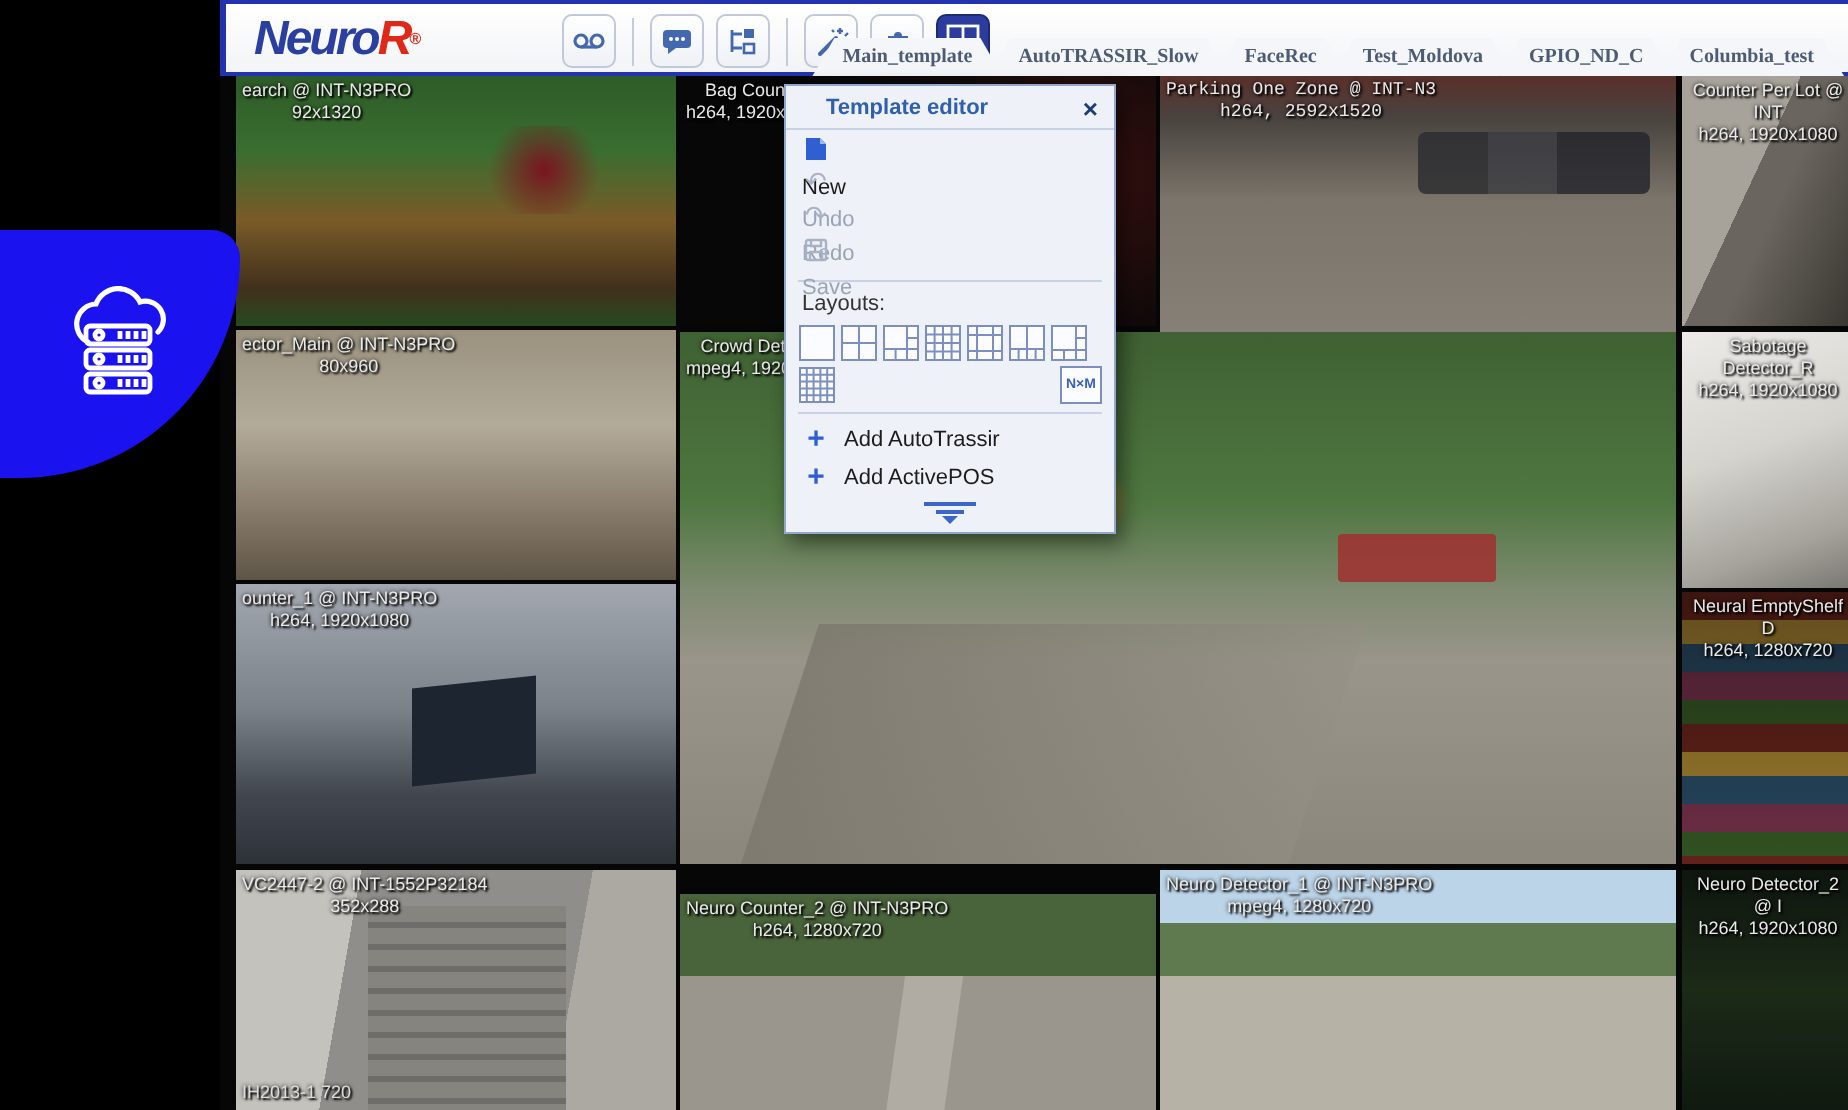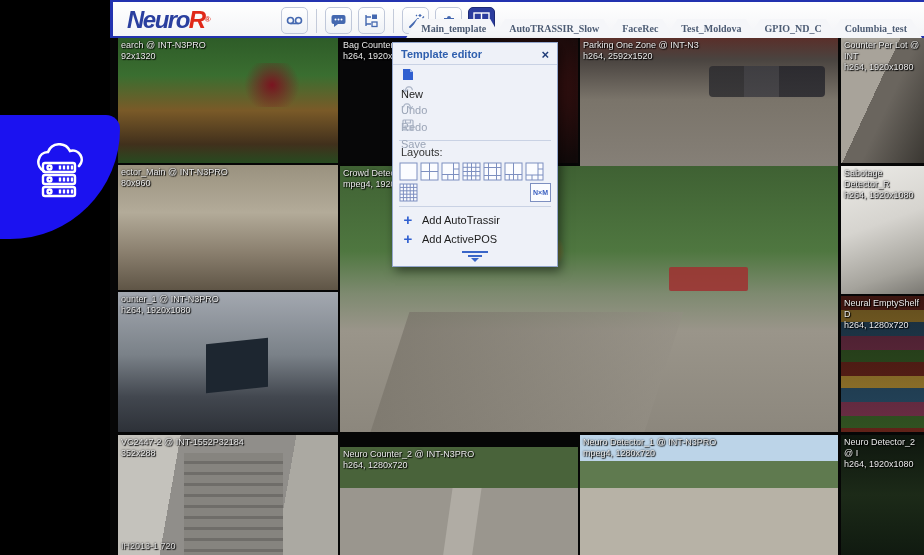--- a/index.html
+++ b/index.html
@@ -33,21 +33,21 @@
 
   
   .tabs{position:absolute;right:2px;bottom:-2px;display:flex;align-items:flex-end;height:21px;}
   .tab{position:relative;margin-left:-7px;padding:4px 15px 4px;background:#f5f6f9;
        clip-path:polygon(11px 0,calc(100% - 11px) 0,100% 100%,0 100%);
        filter:drop-shadow(0 0 1px #9aa8c4);
        font-size:10px;font-weight:bold;color:#4d5c74;white-space:nowrap;cursor:pointer;font-family:Liberation Serif, serif;}
 
   
   .grid{position:absolute;left:0;top:38px;width:814px;height:517px;background:#060606;}
-  .tile{position:absolute;overflow:hidden;cursor:pointer;}
+  .tile{position:absolute;overflow:hidden;cursor:pointer;text-align:center;}
   .cam-label{position:absolute;left:3px;top:2px;z-index:3;color:#e9e9e9;font-size:9px;
              line-height:11px;text-shadow:0 0 2px #000,1px 1px 1px #000;pointer-events:none;}
   .cam-osd{position:absolute;left:3px;bottom:4px;z-index:3;color:#dcdcdc;font-size:9px;
            text-shadow:0 0 2px #000,1px 1px 1px #000;pointer-events:none;}
   .scene{position:absolute;inset:0;}
   .deco{position:absolute;}
 
   
   .s-toystore{background:linear-gradient(180deg,#2e5c28 0%,#3a6e30 30%,#7a5a28 58%,#41301c 85%,#274a20 100%);}
   .s-dark{background:radial-gradient(circle at 85% 40%,#3a1010 0%,#120a0a 35%,#070708 70%);}
@@ -59,39 +59,39 @@
   .s-door{background:linear-gradient(160deg,#ecebe7 0%,#d6d4cf 45%,#a5a39c 80%,#7a7872 100%);}
   .s-shelf{background:linear-gradient(180deg,rgba(10,5,5,.55),rgba(20,10,8,.25)),
             repeating-linear-gradient(180deg,#7a2a1e 0 14px,#caa23a 14px 26px,#2a5a7a 26px 40px,#8a3a5a 40px 54px,#3a6a2a 54px 66px);}
   .s-city{background:linear-gradient(100deg,#c4c2bc 0 26%,#908e8a 26% 74%,#aba9a2 74%);}
   .s-cross{background:linear-gradient(180deg,#49633a 0 34%,#9a968e 34% 100%);}
   .s-square{background:linear-gradient(180deg,#bcd4e8 0 22%,#5f7a4f 22% 44%,#b7b2a6 44% 100%);}
   .s-trees{background:linear-gradient(180deg,#0e160e 0%,#1c2a18 50%,#101a10 100%);}
 
   .t1a{left:8px;top:0;width:220px;height:125px;}
   .t1b{left:230px;top:0;width:238px;height:125px;}
-  .t1c{left:470px;top:0;width:258px;height:154px;}
+  .t1c{left:470px;top:0;width:258px;height:154px;font-family:Liberation Mono, monospace;}
   .t1d{left:731px;top:0;width:83px;height:125px;}
   .t2a{left:8px;top:127px;width:220px;height:125px;}
   .t3a{left:8px;top:254px;width:220px;height:140px;}
   .tbig{left:230px;top:128px;width:498px;height:266px;}
   .t2d{left:731px;top:128px;width:83px;height:128px;}
   .t3d{left:731px;top:258px;width:83px;height:136px;}
   .t4a{left:8px;top:397px;width:220px;height:120px;}
   .t4b{left:230px;top:397px;width:238px;height:120px;margin-top:12px;}
   .t4c{left:470px;top:397px;width:258px;height:120px;}
   .t4d{left:731px;top:397px;width:83px;height:120px;}
 
   
   .popup{position:absolute;left:392px;top:42px;width:166px;box-sizing:border-box;z-index:10;
          background:#eef1f8;border:1px solid #93a6cc;box-shadow:3px 4px 10px rgba(0,0,0,.5);
          font-size:11px;color:#1c1c1c;}
   .popup-title{display:flex;align-items:center;justify-content:space-between;
                padding:5px 8px 4px;border-bottom:1px solid #c9d2e4;}
-  .popup-title .ttl{color:#2f5fae;font-weight:bold;font-size:11px;}
+  .popup-title .ttl{color:#2f5fae;font-weight:bold;font-size:11px;margin-left:12px;}
   .popup-close{color:#1f3c78;font-weight:bold;font-size:13px;line-height:11px;cursor:pointer;}
   .menu-item{display:flex;align-items:flex-start;gap:7px;height:17px;padding:0 8px;cursor:pointer;flex-direction:column;}
   .menu-item .mi-icon{width:14px;display:flex;justify-content:center;align-items:center;
                       font-size:12px;line-height:12px;}
   .menu-item.disabled{color:#9aa4b6;cursor:default;}
   .menu-item .arr{color:#a8b2c4;font-size:13px;}
   .popup-sep{height:1px;background:#c9d2e4;margin:3px 6px;}
   .layouts-label{padding:2px 8px 3px;color:#333;}
   .lay-row{display:flex;gap:2px;padding:1px 6px;align-items:center;}
   .lay{width:19px;height:19px;box-sizing:border-box;cursor:pointer;display:flex;}

